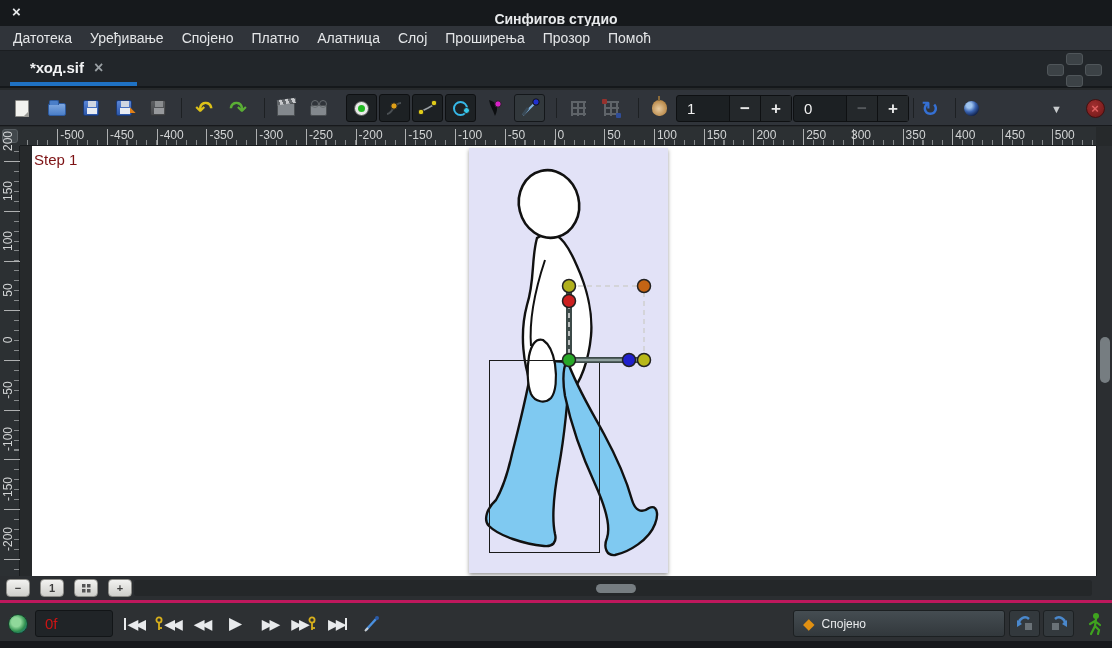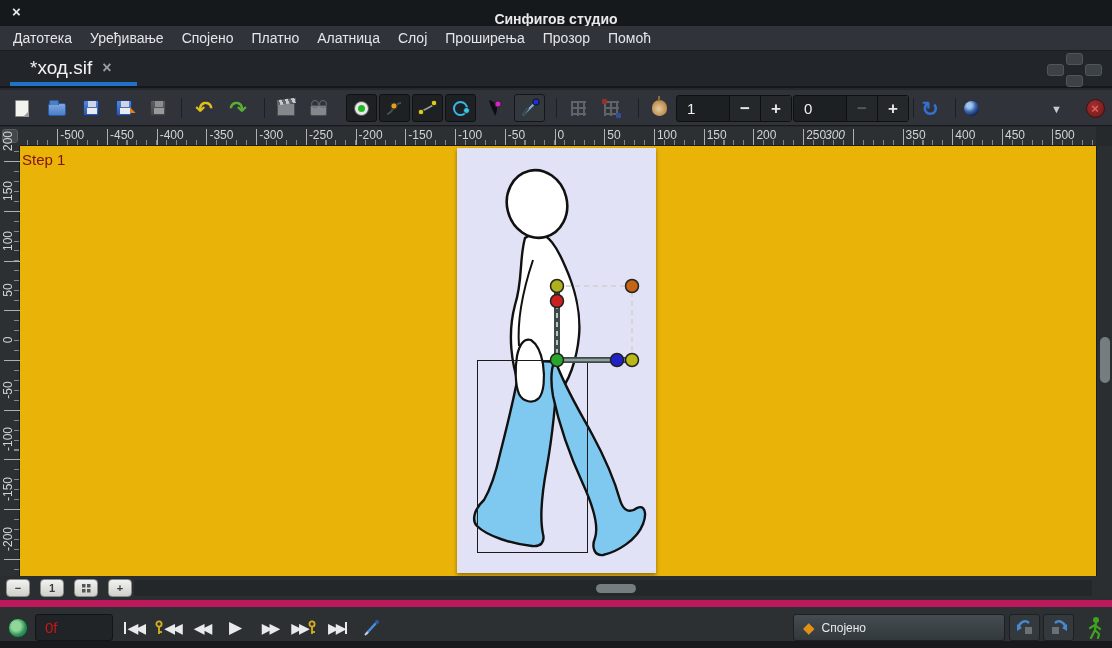--- a/index.html
+++ b/index.html
@@ -11,21 +11,21 @@
   .titlebar .close-x { position:absolute; left:12px; top:3px; color:#e8eaec; font-size:15px; font-weight:bold; cursor:default; }
   .titlebar .title { width:100%; text-align:center; color:#e8eaec; font-size:14px; font-weight:bold;margin-top:12px; }
 
   
   .menubar { position:absolute; left:0; top:26px; width:1112px; height:25px; background:#30343a; display:flex; align-items:center; padding-left:4px; border-bottom:1px solid #1b1e21; }
   .menu-item { color:#e4e6e8; font-size:14px; padding:3px 9px; }
 
   
   .tabbar { position:absolute; left:0; top:51px; width:1112px; height:37px; background:#22262a; border-bottom:2px solid #15181b; }
   .tab { position:absolute; left:10px; top:0; height:33px; padding:0 10px 0 20px; display:flex; align-items:center; gap:10px; }
-  .tab-label { color:#f2f3f4; font-size:19px; font-weight:normal; }
+  .tab-label { color:#f2f3f4; font-size:15px; font-weight:bold; }
   .tab-close { color:#9aa0a4; font-size:16px; font-weight:bold; }
   .tab-underline { position:absolute; left:10px; top:31px; width:127px; height:4px; background:#1f72c4; }
   .tab-wincluster { position:absolute; right:4px; top:2px; width:66px; height:33px; }
   .wbtn { position:absolute; background:#3c4246; border:1px solid #50565a; border-radius:3px; width:17px; height:12px; }
   .wbtn.t { left:24px; top:0; } .wbtn.l { left:5px; top:11px; } .wbtn.r { left:43px; top:11px; } .wbtn.b { left:24px; top:22px; }
 
   
   .toolbar { position:absolute; left:0; top:90px; width:1112px; height:36px; background:#30343a; border-bottom:1px solid #17191c; }
   .tb { position:absolute; top:0; height:36px; display:flex; align-items:center; justify-content:center; }
   .tb-sep { position:absolute; top:8px; width:1px; height:20px; background:#1d2023; }
@@ -81,40 +81,40 @@
       background-size:100% 5px; background-repeat:no-repeat; background-position:7px 100%; }
   .h-label { position:absolute; top:1px; color:#d2d4d5; font-size:12px; padding-left:3px; white-space:nowrap; }
   .h-tick { position:absolute; bottom:0; width:1px; height:16px; background:#aeb0b1; }
   .v-ruler { position:absolute; left:0; top:146px; width:20px; height:434px; background:#2c3033; border-right:1px solid #191c1e;
       background-image:repeating-linear-gradient(to bottom, #85888a 0 1px, transparent 1px 9.95px);
       background-size:5px 100%; background-repeat:no-repeat; background-position:100% 5px; }
   .v-label { position:absolute; left:-7px; width:30px; text-align:center; color:#d2d4d5; font-size:12px; transform:rotate(-90deg); }
   .v-tick { position:absolute; left:4px; width:16px; height:1px; background:#aeb0b1; }
 
   
-  .workspace { position:absolute; left:20px; top:146px; width:1076px; height:434px; background:#eab308; }
+  .workspace { position:absolute; left:32px; top:146px; width:1076px; height:434px; background:#ffffff; }
   .step-label { position:absolute; left:2px; top:5px; font-size:15px; color:#7d1214; }
   .canvas { position:absolute; left:437px; top:2px; width:199px; height:425px; background:#e2e2f7; box-shadow:0 2px 4px rgba(0,0,0,.4); }
 
   .v-scrollbar { position:absolute; right:0; top:146px; width:16px; height:434px; background:#2b2e31; border-left:1px solid #1b1e20; }
   .v-thumb { position:absolute; left:3px; top:191px; width:10px; height:46px; background:#767d81; border-radius:5px; }
 
   
   .bottom-tools { position:absolute; left:0; top:576px; width:1112px; height:24px; background:#2b2e31; }
   .zbtn { position:absolute; top:3px; width:24px; height:18px; background:linear-gradient(#f2f2f0,#cfcfcb); border:1px solid #8a8a86; border-radius:4px; display:flex; align-items:center; justify-content:center; color:#3c3c3c; font-size:11px; font-weight:bold; }
   .zgrid { width:9px; height:9px; background:
       linear-gradient(#555 0 0) 0 0/3.5px 3.5px no-repeat,
       linear-gradient(#555 0 0) 100% 0/3.5px 3.5px no-repeat,
       linear-gradient(#555 0 0) 0 100%/3.5px 3.5px no-repeat,
       linear-gradient(#555 0 0) 100% 100%/3.5px 3.5px no-repeat; }
   .h-scroll-track { position:absolute; left:134px; top:4px; width:958px; height:16px; background:#242729; border-radius:3px; }
   .h-thumb { position:absolute; left:462px; top:4px; width:40px; height:9px; background:#767d81; border-radius:5px; }
 
   
-  .timebar { position:absolute; left:0; top:600px; width:1112px; height:41px; background:#2d3033; border-top:7px solid #be185d; }
+  .timebar { position:absolute; left:0; top:600px; width:1112px; height:41px; background:#2d3033; border-top:3px solid #be185d; }
   .tl { position:absolute; top:0; height:41px; display:flex; align-items:center; }
   .ic-timetrack { width:20px; height:20px; border-radius:50%; background:radial-gradient(circle at 40% 40%, #8fd89a 0 30%, #2e8f4e 60%, #1c5fa0 100%); border:1px solid #15402a; }
   .time-field { position:absolute; left:35px; top:7px; width:78px; height:27px; background:#202427; border:1px solid #121517; border-radius:3px; display:flex; align-items:center; padding-left:9px; color:#cc1414; font-size:15px; }
   .transport { position:absolute; left:120px; top:0; height:41px; display:flex; align-items:center; gap:7px; }
   .t-btn { min-width:27px; height:27px; display:flex; align-items:center; justify-content:center; color:#e8eaec; font-size:13px; gap:1px; }
   .t-glyph { letter-spacing:-3px; font-size:14px; color:#e8eaec; }
   .t-bar { width:2.5px; height:12px; background:#e8eaec; display:inline-block; }
   .status-msg { position:absolute; left:398px; top:0; height:41px; display:flex; align-items:center; color:#d6d8da; font-size:15px; white-space:nowrap; }
   .interp-btn { position:absolute; left:793px; top:7px; width:212px; height:27px; background:linear-gradient(#454d52,#32383c); border:1px solid #1c2022; border-radius:3px; display:flex; align-items:center; gap:7px; padding-left:9px; }
   .interp-diamond { color:#e09012; font-size:15px; }
@@ -296,21 +296,21 @@
     <span class="h-label" style="left: 584.225px;">50</span>
     <span class="h-tick" style="left: 633.95px;"></span>
     <span class="h-label" style="left: 633.95px;">100</span>
     <span class="h-tick" style="left: 683.675px;"></span>
     <span class="h-label" style="left: 683.675px;">150</span>
     <span class="h-tick" style="left: 733.4px;"></span>
     <span class="h-label" style="left: 733.4px;">200</span>
     <span class="h-tick" style="left: 783.125px;"></span>
     <span class="h-label" style="left: 783.125px;">250</span>
     <span class="h-tick" style="left: 832.85px;"></span>
-    <span class="h-label" style="left: 802px; font-style: italic;">300</span>
+    <span class="h-label" style="left: 828px;">300</span>
     <span class="h-tick" style="left: 882.575px;"></span>
     <span class="h-label" style="left: 882.575px;">350</span>
     <span class="h-tick" style="left: 932.3px;"></span>
     <span class="h-label" style="left: 932.3px;">400</span>
     <span class="h-tick" style="left: 982.025px;"></span>
     <span class="h-label" style="left: 982.025px;">450</span>
     <span class="h-tick" style="left: 1031.75px;"></span>
     <span class="h-label" style="left: 1031.75px;">500</span>
   </div>
 <div class="v-ruler">

